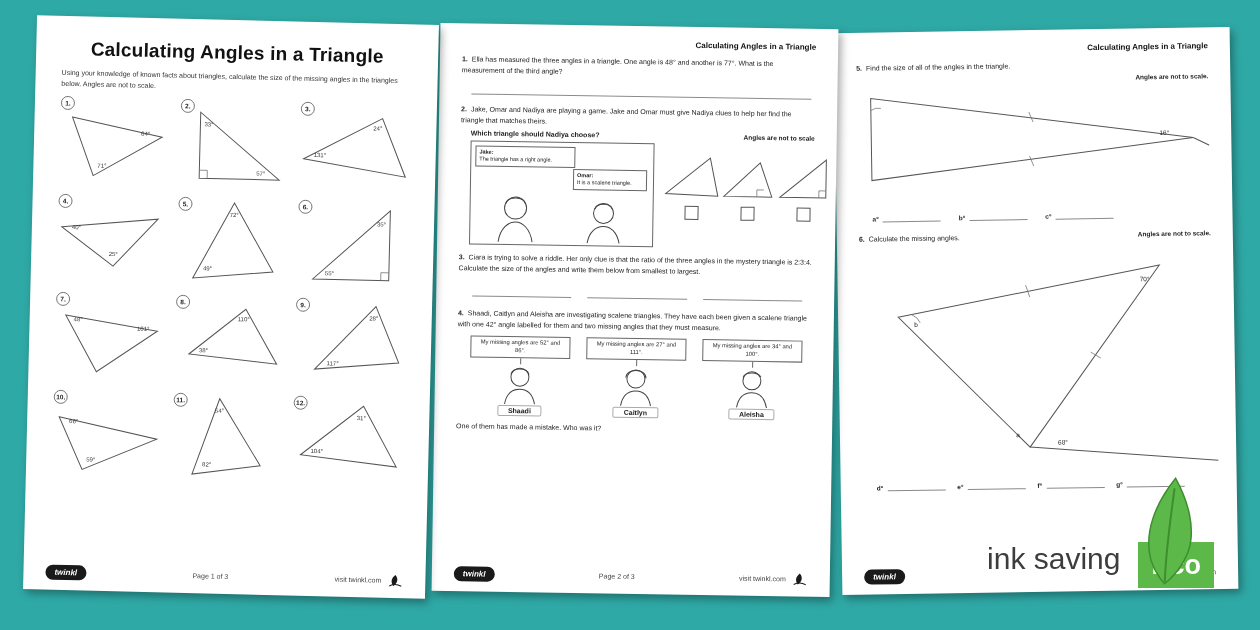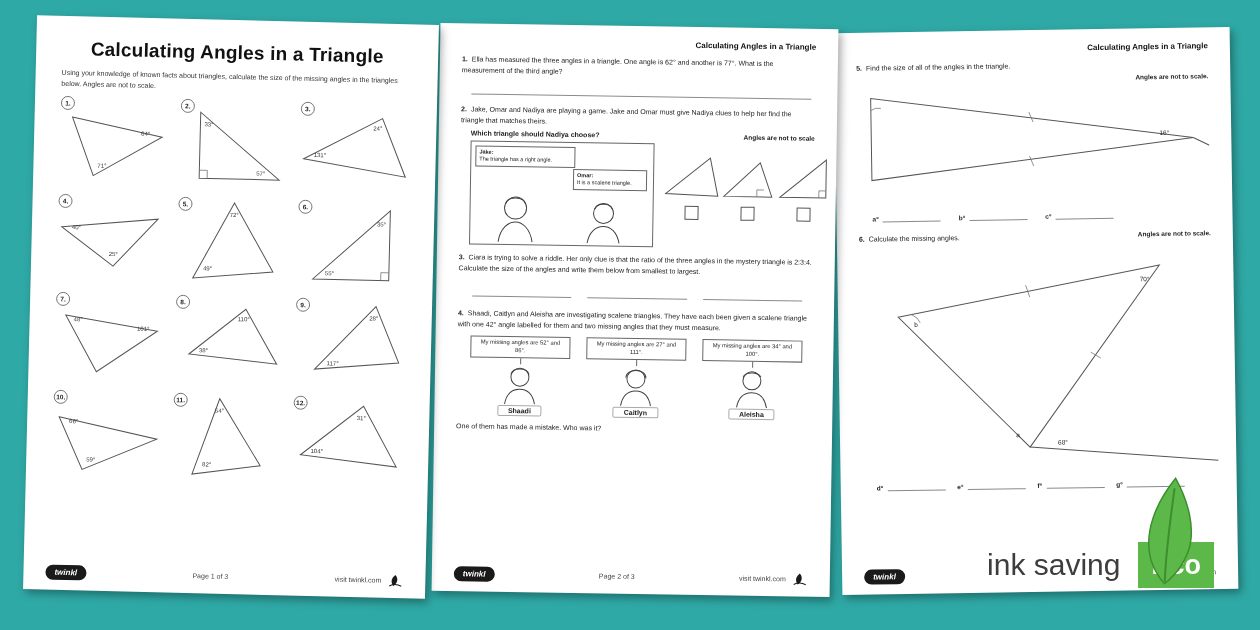--- a/index.html
+++ b/index.html
@@ -96,21 +96,21 @@
   .dg-thin{fill:none;stroke:#777;stroke-width:0.8;}
   .dg-txt{font-size:6.5px;fill:#222;}
 
   .person{display:block;}
   .person path,.person circle{fill:none;stroke:#444;stroke-width:1;}
 
   .eco-badge{
     position:absolute;right:46px;bottom:42px;display:flex;z-index:5;height:46px;
   }
   .ink-box{
-    background:#fff;display:flex;align-items:center;padding:0 18px;
+    background:#fff;display:flex;padding:0 18px;
   }
   .ink-box span{font-size:30px;color:#3d3d3d;}
   .eco-box{
     background:#5cb848;display:flex;align-items:center;padding:0 13px;
   }
   .eco-box span{font-size:27px;color:#fff;font-weight:bold;}
   .leaf-svg{position:absolute;right:14px;top:-66px;width:60px;height:112px;transform:rotate(6deg);}
 </style>
 </head>
 <body>
@@ -242,21 +242,21 @@
         <path d="M2,12 C6,10 10,10 14,12" stroke="#1a1a1a" stroke-width="1" fill="none"></path>
       </svg>
     </span>
   </div>
 </div>
 
 <div class="page page2">
   <div class="hdr-right">Calculating Angles in a Triangle</div>
 
   <div class="q">
-    <span class="qnum">1.</span><span>Ella has measured the three angles in a triangle. One angle is 62° and another is 77°. What is the measurement of the third angle?</span>
+    <span class="qnum">1.</span><span>Ella has measured the three angles in a triangle. One angle is 48° and another is 77°. What is the measurement of the third angle?</span>
   </div>
   <div class="ans-line"></div>
 
   <div class="q">
     <span class="qnum">2.</span><span>Jake, Omar and Nadiya are playing a game. Jake and Omar must give Nadiya clues to help her find the triangle that matches theirs.</span>
   </div>
   <div class="row-split">
     <span class="prompt">Which triangle should Nadiya choose?</span>
     <span class="scale-note">Angles are not to scale</span>
   </div>

